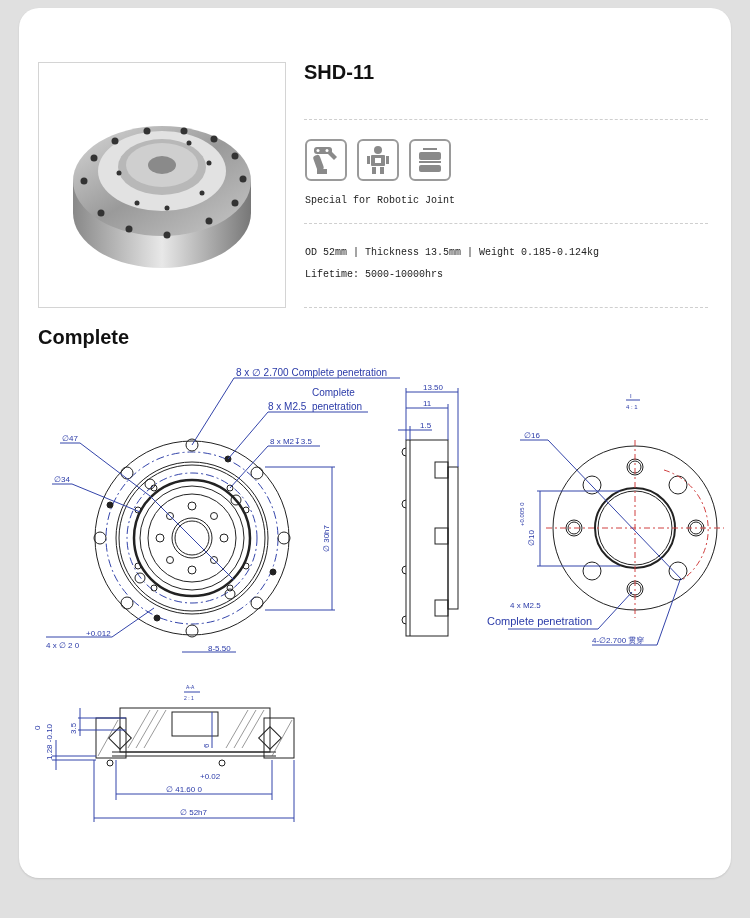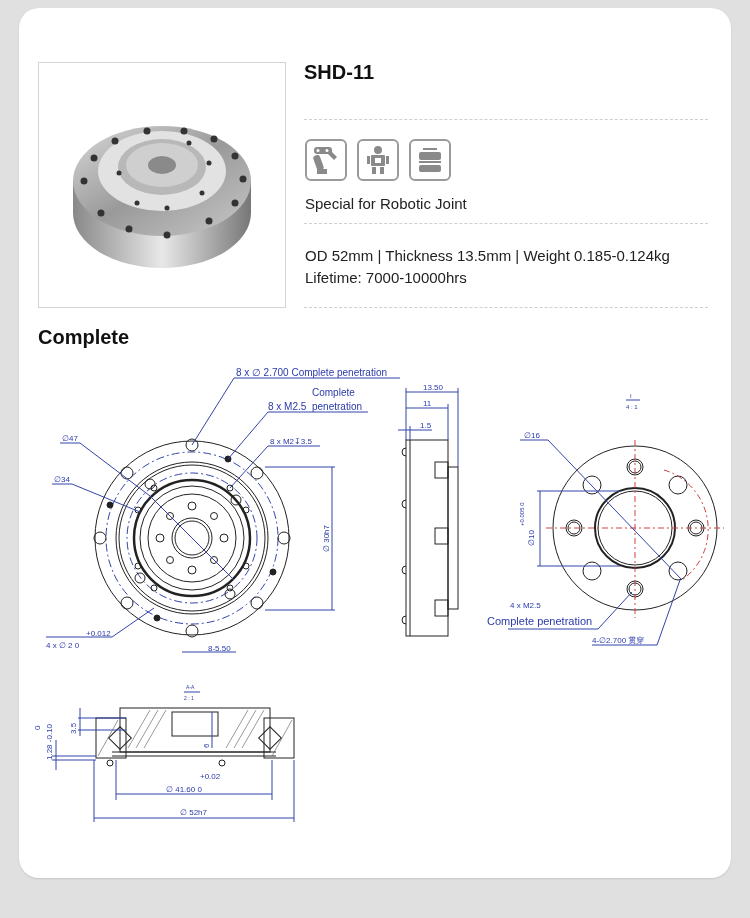--- a/index.html
+++ b/index.html
@@ -3,21 +3,21 @@
 <meta charset="utf-8">
 <style>
   html,body{margin:0;padding:0;}
   body{width:750px;height:918px;background:#e0e0e0;position:relative;overflow:hidden;font-family:"Liberation Sans",sans-serif;}
   .card{position:absolute;left:19px;top:8px;width:712px;height:870px;background:#fff;border-radius:20px;box-shadow:0 1px 2px rgba(0,0,0,0.12);}
   .photo{position:absolute;left:38px;top:62px;width:246px;height:244px;border:1px solid #d4d4d4;background:#fff;}
   .title{position:absolute;left:304px;top:58px;font-size:20px;font-weight:bold;color:#111;line-height:29px;}
   .dash{position:absolute;left:304px;width:404px;border-top:1px dashed #cfcfcf;}
   .icons{position:absolute;left:305px;top:139px;display:flex;gap:10px;}
   .ico{width:42px;height:42px;border:2px solid #9a9a9a;border-radius:6px;box-sizing:border-box;display:flex;align-items:center;justify-content:center;}
-  .txt{position:absolute;left:305px;font-size:15px;color:#222;}
+  .txt{position:absolute;left:305px;font-size:10px;color:#222;font-family:Liberation Mono, monospace;}
   .sec{position:absolute;left:38px;top:326px;font-size:20px;font-weight:bold;color:#111;}
   .drawing{position:absolute;left:0;top:0;}
   svg text{font-family:"Liberation Sans",sans-serif;}
 </style>
 </head>
 <body>
 
 <div class="card"></div>
 
 <div class="photo">
@@ -106,21 +106,21 @@
           <rect x="4" y="16" width="22" height="2"></rect>
           <rect x="4" y="20" width="22" height="7" rx="2"></rect>
         </g>
       </svg>
   </div>
 </div>
 
 <div class="txt" style="top:195px">Special for Robotic Joint</div>
 <div class="dash" style="top:223px"></div>
 <div class="txt" style="top:247px">OD 52mm | Thickness 13.5mm | Weight 0.185-0.124kg</div>
-<div class="txt" style="top:269px">Lifetime: 7000-10000hrs</div>
+<div class="txt" style="top:269px">Lifetime: 5000-10000hrs</div>
 <div class="dash" style="top:307px"></div>
 
 <div class="sec">Complete</div>
 
 <svg class="drawing" width="750" height="918" viewBox="0 0 750 918">
 
   <g fill="none" stroke="#222" stroke-width="1">
     <circle cx="192" cy="538" r="97"></circle>
     <circle cx="192" cy="538" r="76"></circle>
     <circle cx="192" cy="538" r="73"></circle>

